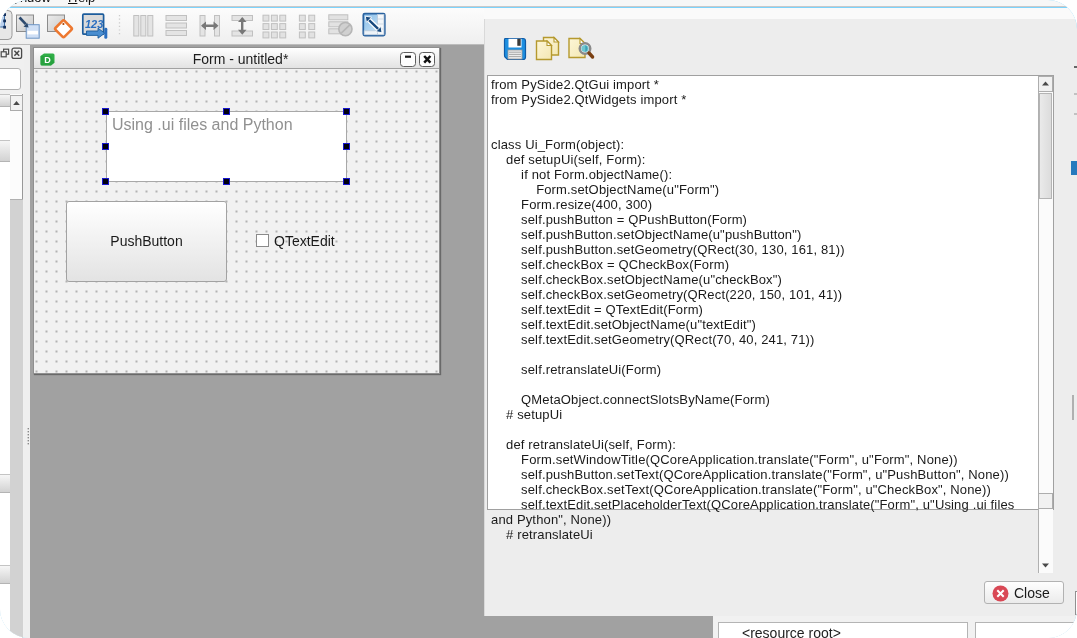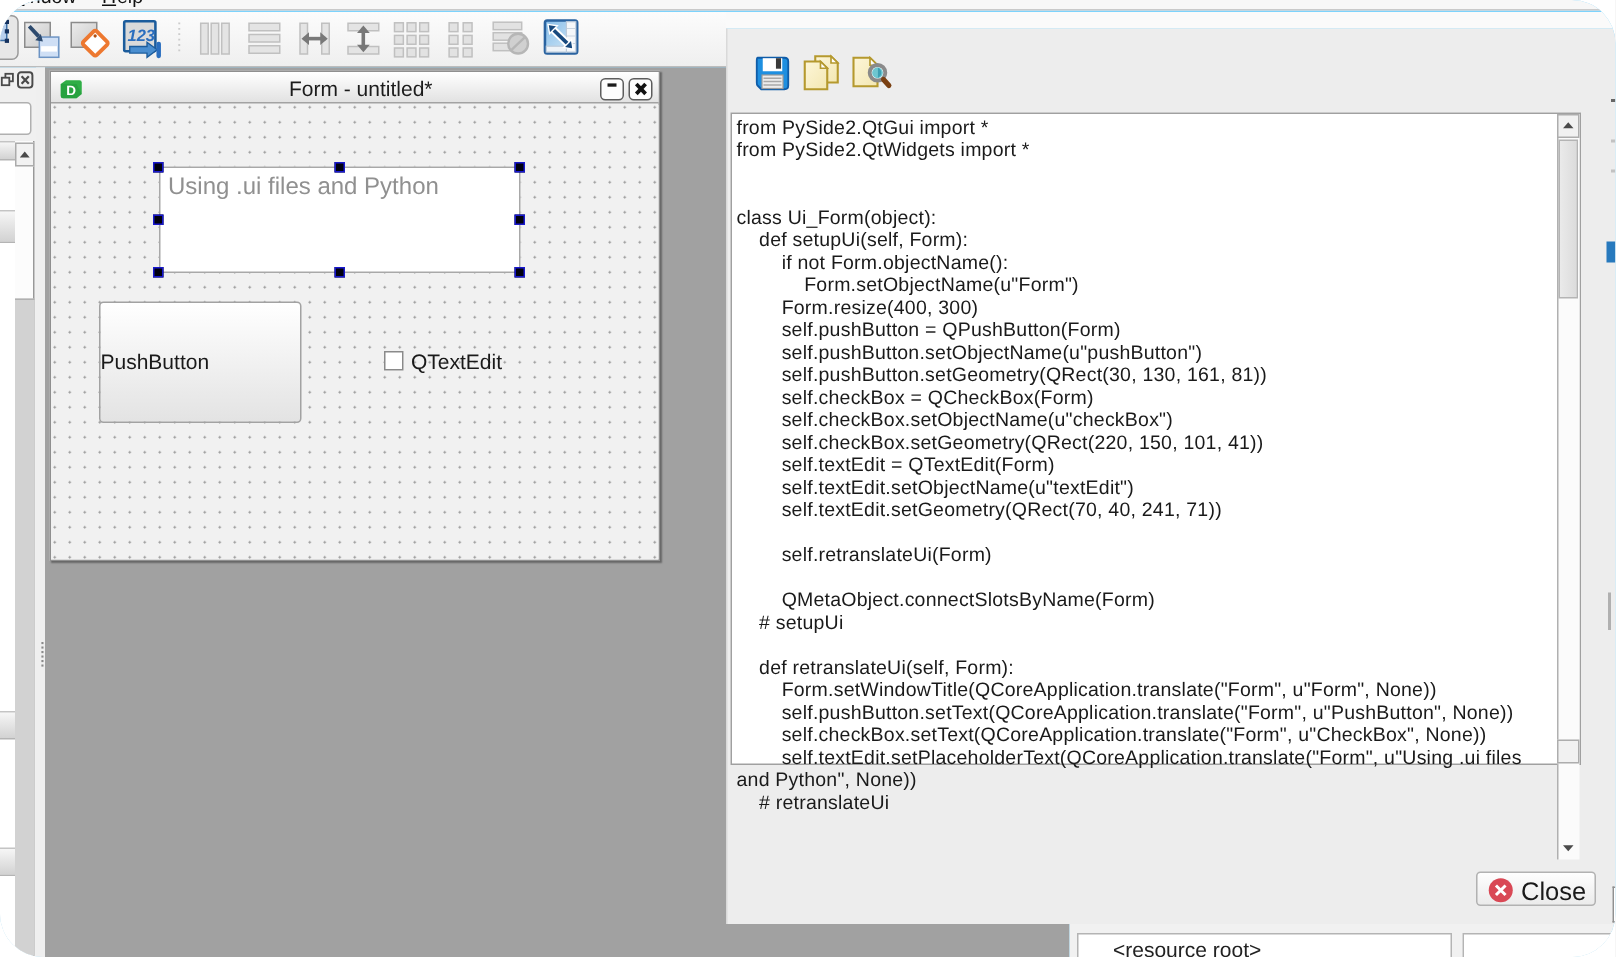--- a/index.html
+++ b/index.html
@@ -43,23 +43,23 @@
 #formcanvas { position:absolute; left:0; top:22px; width:405px; height:303px;
   background-color:#f1f1f1;
   background-image:radial-gradient(circle, #979797 0.6px, transparent 0.95px);
   background-size:10px 10px; background-position:-2.5px -3.5px; }
 
 
 #textedit { position:absolute; left:72px; top:41px; width:241px; height:71px;
   background:#fff; border:1px solid #a8a8a8; }
 #textedit .ph { position:absolute; left:5px; top:4px; font-size:16px; color:#909090; }
 .handle { position:absolute; width:7px; height:7px; background:#00000e; border:1.5px solid #1818cf; }
-#pushbtn { position:absolute; left:32px; top:131px; width:135px; height:81px;
+#pushbtn { position:absolute; left:32px; top:131px; width:161px; height:81px;
   background:linear-gradient(#ffffff,#e3e3e3); border:1px solid #a2a2a2; border-radius:3px;
-  text-align:left; line-height:79px; font-size:14px; color:#1a1a1a; }
+  text-align:center; line-height:79px; font-size:14px; color:#1a1a1a; }
 #checkind { position:absolute; left:222px; top:164px; width:13px; height:13px;
   background:#fff; border:1px solid #8a8a8a; }
 #checklbl { position:absolute; left:240px; top:163px; font-size:14px; color:#1a1a1a; }
 
 
 #leftdock { left:0; top:45px; width:30px; height:593px; background:#f0f0f0; z-index:2; }
 #searchbox { position:absolute; left:-4px; top:23px; width:25px; height:22px;
   background:#fff; border:1px solid #b0b0b0; border-radius:3px; }
 #wblist { position:absolute; left:0; top:49px; width:10px; height:544px; background:#fff; }
 .wbhead { position:absolute; left:0; width:10px;
@@ -81,21 +81,21 @@
 #csbcol { position:absolute; right:0; top:0; width:15px; height:497px; background:#fbfbfb;
   border-left:1px solid #b0b0b0; }
 .sbbtn { position:absolute; width:15px; height:16px; background:#f1f1f1;
   border:1px solid #adadad; }
 #csbthumb { position:absolute; right:1px; top:17px; width:13px; height:106px;
   background:linear-gradient(90deg,#eaeaea,#dcdcdc); border:1px solid #b4b4b4; }
 
 
 #closebtn { z-index:5; left:984px; top:581px; width:80px; height:23px; border:1px solid #b2b2b2;
   border-radius:3px; background:linear-gradient(#fefefe,#ebebeb); }
-#closebtn .txt { position:absolute; left:29px; top:3px; font-size:17px; color:#1a1a1a; }
+#closebtn .txt { position:absolute; left:29px; top:3px; font-size:14px; color:#1a1a1a; }
 
 
 #redgebox { z-index:6; left:1075px; top:591px; width:2px; height:24px; background:#fff;
   border-left:1px solid #909090; border-top:1px solid #909090; border-bottom:1px solid #909090; }
 </style>
 </head>
 <body>
 <div id="root">
 
   <div class="abs" id="menustrip">

